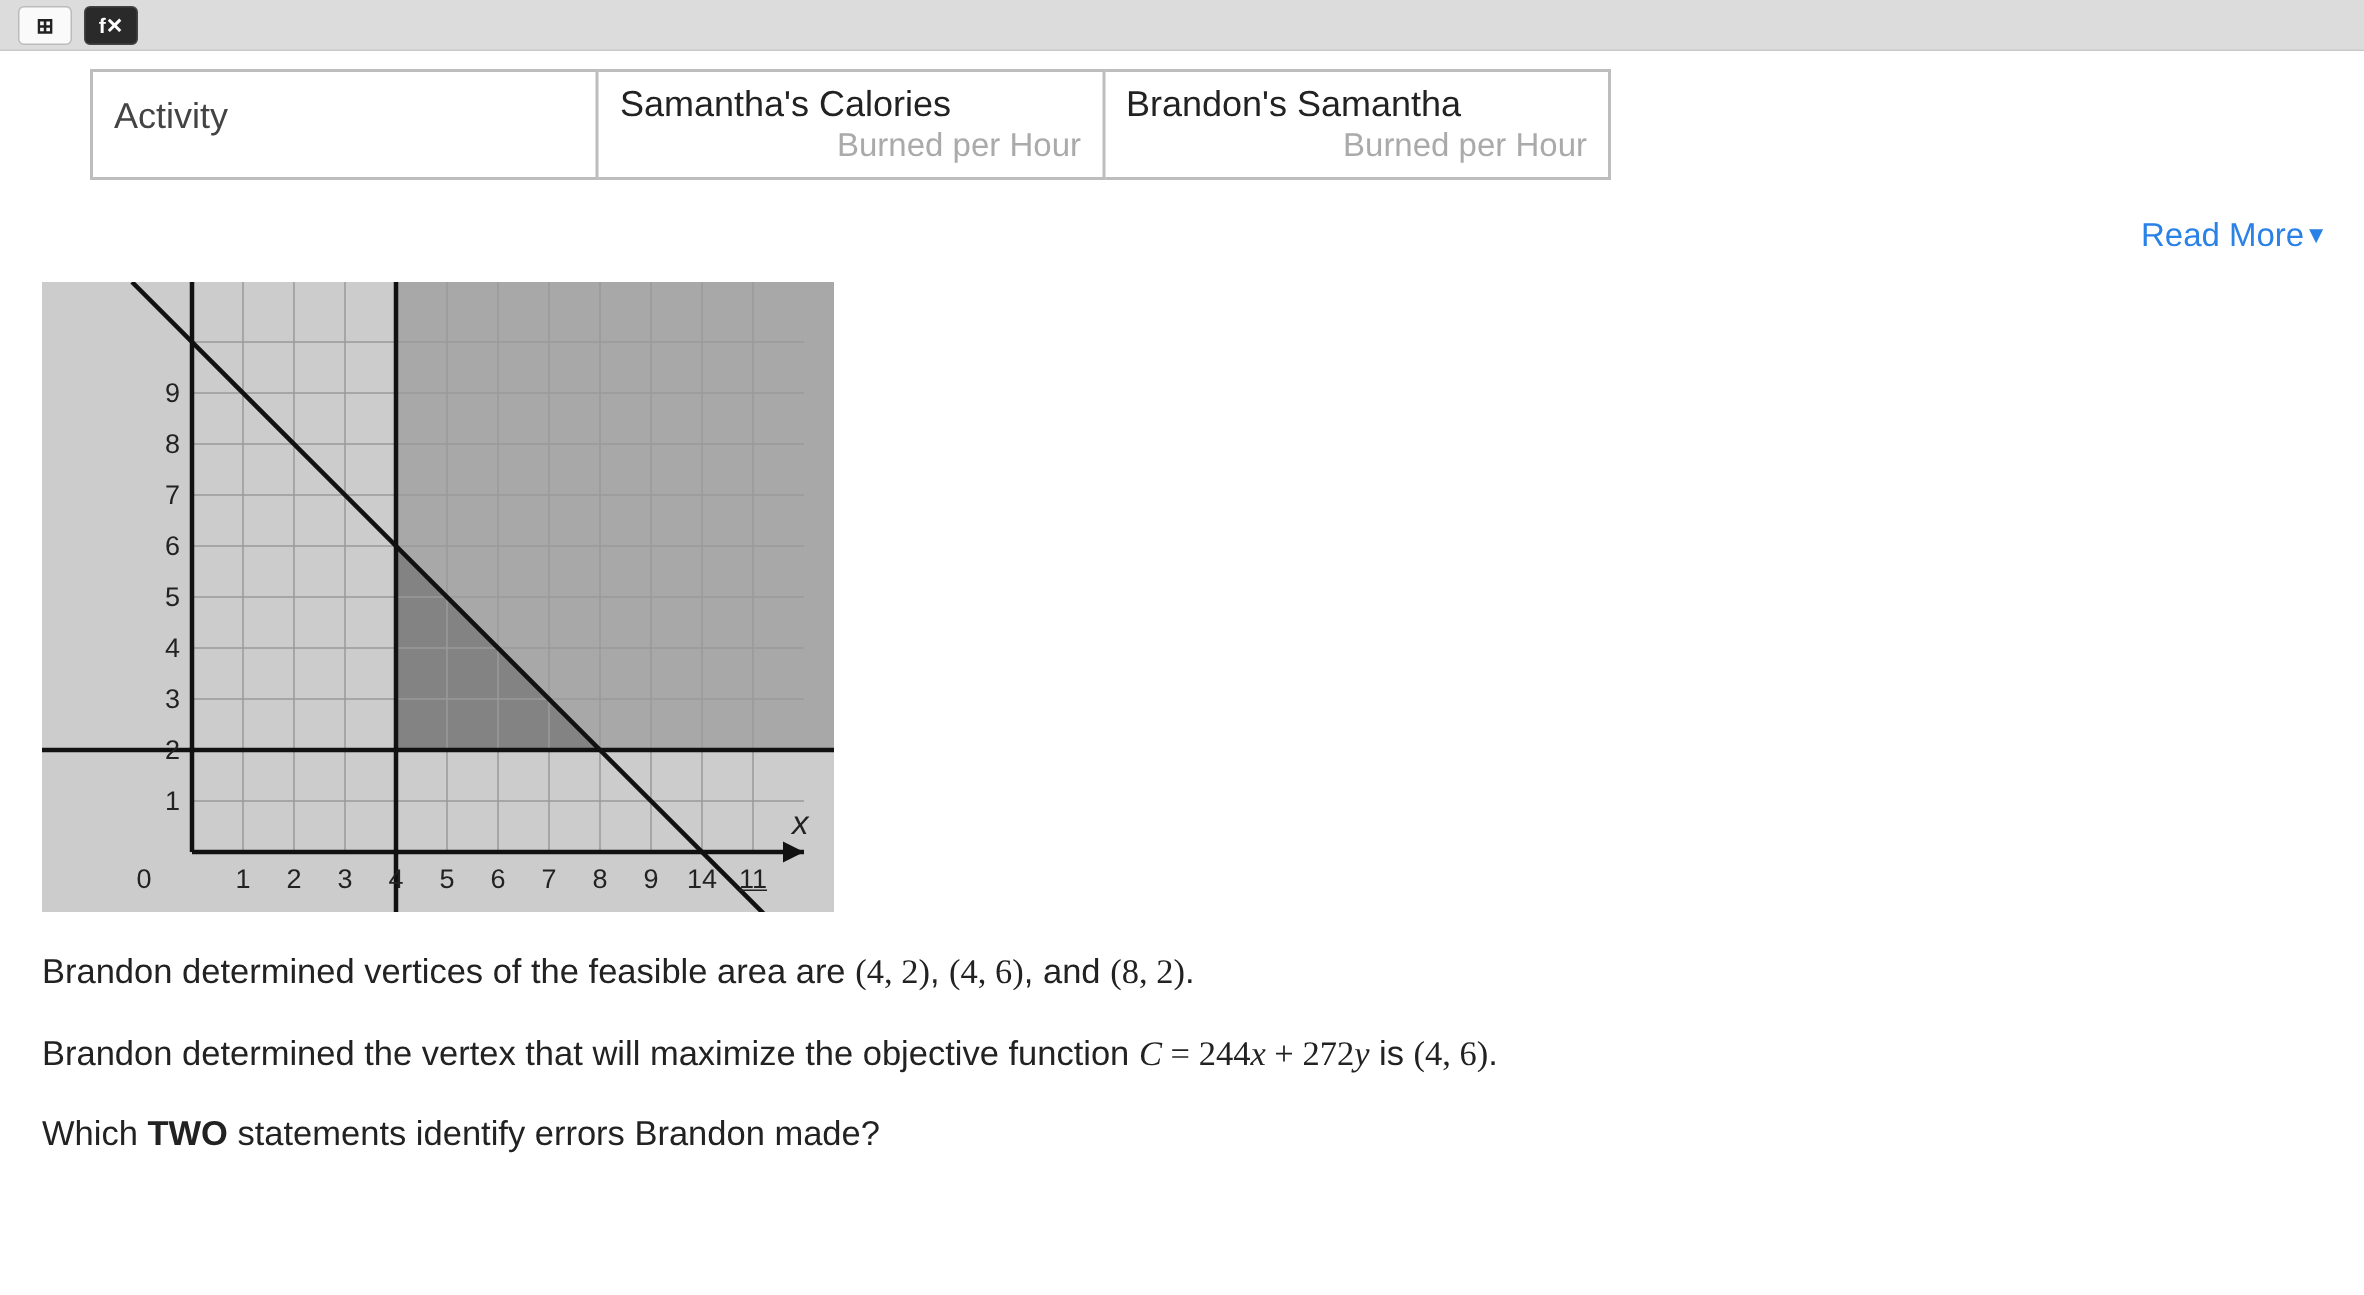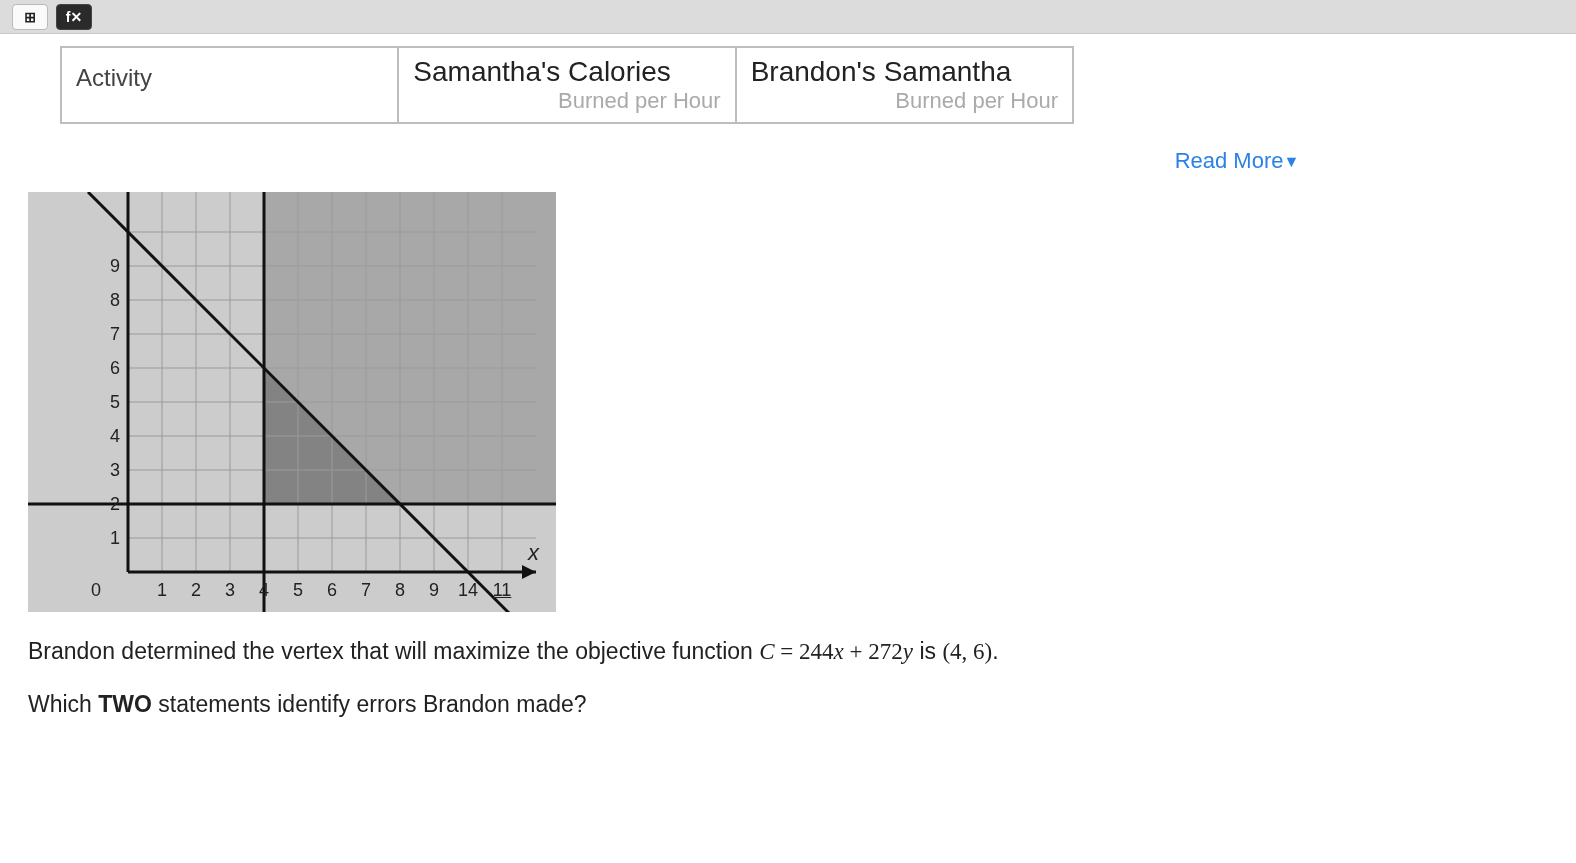--- a/index.html
+++ b/index.html
@@ -76,33 +76,33 @@
   .th-activity {
     width: 300px;
     font-size: 24px;
     color: #444;
     padding-top: 16px !important;
   }
   .th-multi {
     width: 300px;
   }
   .th-title {
-    font-size: 28px;
+    font-size: 24px;
     color: #222;
   }
   .th-sub {
     font-size: 22px;
     color: #aaa;
     text-align: right;
   }
 
   .read-more {
     color: #2a82e6;
     font-size: 22px;
-    text-align: center;
+    text-align: right;
     margin: 6px 0 18px 894px;
   }
   .read-more .tri {
     font-size: 16px;
     vertical-align: middle;
   }
 
   
   .chart-wrap {
     margin-left: 0px;
@@ -259,20 +259,23 @@
         <div class="tickX" style="left:258px; top:388px;">5</div>
         <div class="tickX" style="left:292px; top:388px;">6</div>
         <div class="tickX" style="left:326px; top:388px;">7</div>
         <div class="tickX" style="left:360px; top:388px;">8</div>
         <div class="tickX" style="left:394px; top:388px;">9</div>
         <div class="tickX" style="left:428px; top:388px;">14</div>
         <div class="tickX" style="left:462px; top:388px;text-decoration:underline;">11</div>
       </div>
     </div>
 
+    <p class="para">
+      <span>Brandon determined vertices of the feasible area are </span><span class="math">(4, 2)</span><span>, </span><span class="math">(4, 6)</span><span>, and </span><span class="math">(8, 2)</span><span>.</span>
+    </p>
 
     <p class="para">
       <span>Brandon determined the vertex that will maximize the objective function </span><span class="mathit">C</span><span class="math"> = </span><span class="math">244</span><span class="mathit">x</span><span class="math"> + </span><span class="math">272</span><span class="mathit">y</span><span> is </span><span class="math">(4, 6)</span><span>.</span>
     </p>
 
 
     <div class="question">
       <span>Which </span><span class="bold">TWO</span><span> statements identify errors Brandon made?</span>
     </div>
 

